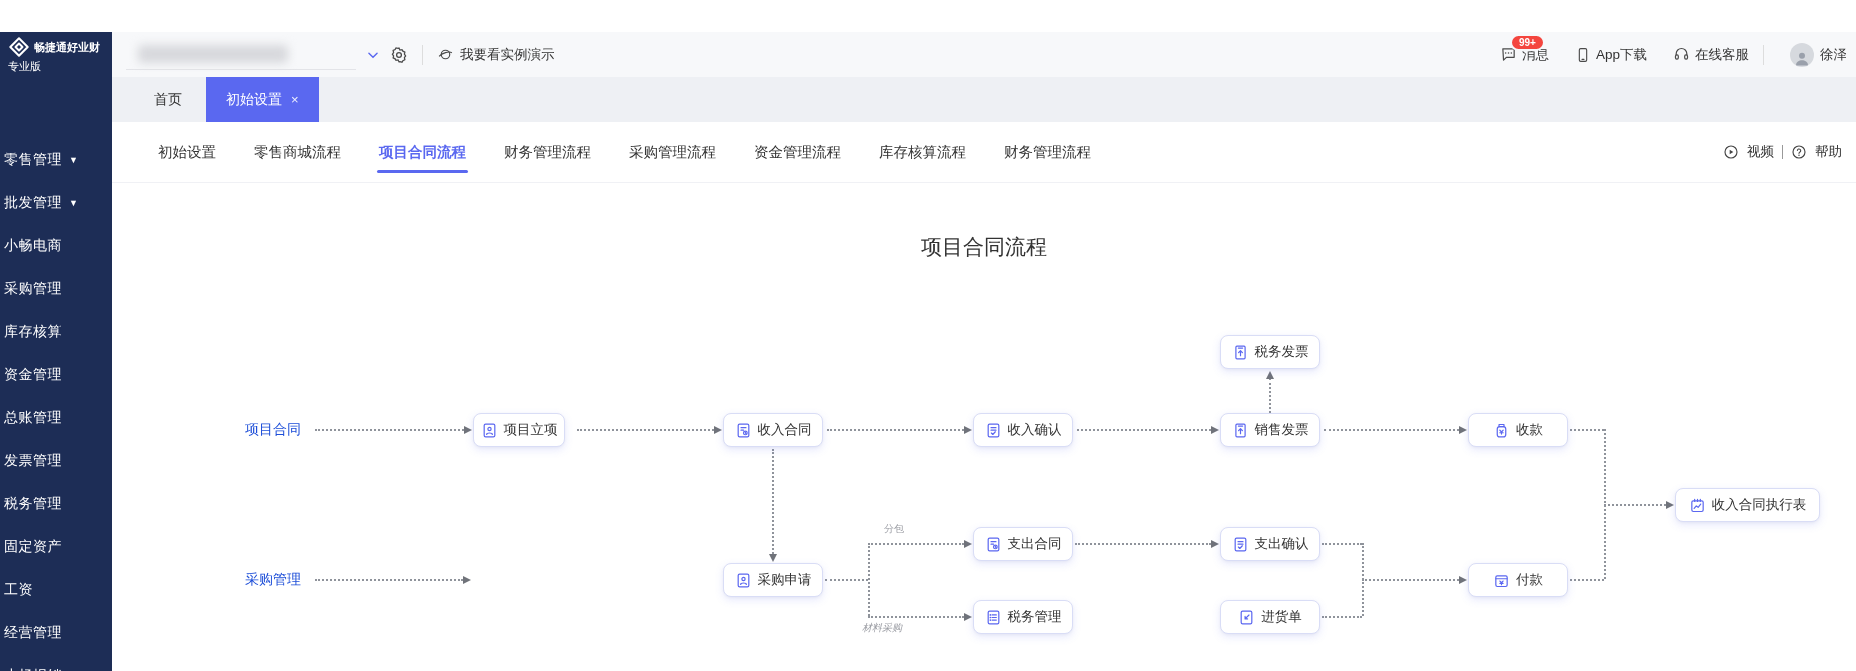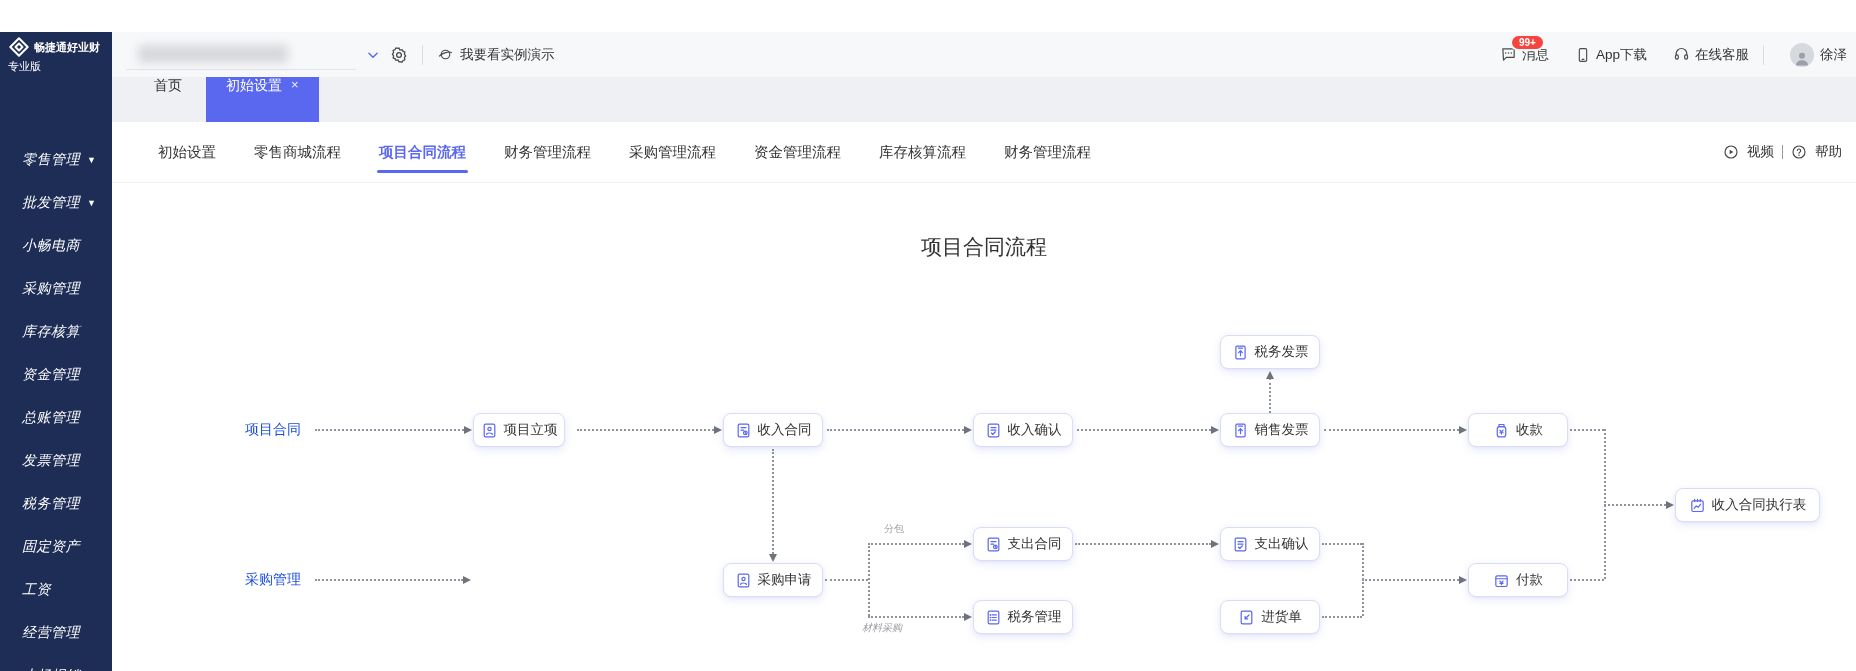--- a/index.html
+++ b/index.html
@@ -8,22 +8,22 @@
   .topstrip { height:32px; background:#fff; }
   .app { display:flex; height:639px; }
 
   
   .sidebar { width:112px; background:#1d2d56; color:#fff; flex:none; display:flex; flex-direction:column; }
   .logo { height:45px; padding:4px 6px 0 8px; position:relative; }
   .logo-row { display:flex; align-items:center; gap:4px; }
   .logo-title { font-size:11px; font-weight:bold; white-space:nowrap; }
   .logo-sub { font-size:11px; margin-top:1px; }
   .side-items { padding-top:64px; }
-  .side-item { height:43px; display:flex; align-items:center; padding-left:22px;
-               font-size:14px; letter-spacing:.5px; cursor:pointer; white-space:nowrap;font-style:italic; }
+  .side-item { height:43px; display:flex; align-items:center; padding-left:4px;
+               font-size:14px; letter-spacing:.5px; cursor:pointer; white-space:nowrap; }
   .side-item .caret { font-size:9px; margin-left:7px; }
 
   
   .main { flex:1; display:flex; flex-direction:column; min-width:0; }
 
   .topbar { height:45px; background:#f7f8fa; display:flex; align-items:center; padding:0 10px 0 14px; }
   .selector { width:230px; height:30px; border-bottom:1px solid #e3e4e8; position:relative; margin-right:8px; }
   .selector .blur { position:absolute; left:12px; top:5px; width:150px; height:18px;
                     background:#d7d8dc; border-radius:4px; filter:blur(5px); }
   .chev { color:#5a68f0; margin:0 10px 0 2px; display:flex; }
@@ -34,21 +34,21 @@
   .hbtn { display:flex; align-items:center; gap:5px; font-size:13.5px; color:#333;
           margin-left:26px; cursor:pointer; position:relative; }
   .badge { position:absolute; top:-12px; left:10px; background:#f4453e; color:#fff;
            font-size:10px; font-weight:bold; padding:1px 7px; border-radius:9px; border:2px solid #f7f8fa; }
   .avatar { width:24px; height:24px; border-radius:50%; background:#d6d9de; display:flex;
             align-items:flex-end; justify-content:center; overflow:hidden; margin-left:12px; }
   .uname { font-size:13.5px; color:#333; margin-left:6px; max-width:26px; overflow:hidden; white-space:nowrap; }
 
   
   .wtabs { height:45px; background:#eef0f4; display:flex; align-items:stretch; padding-left:18px; }
-  .wtab { display:flex; align-items:flex-start; padding:0 24px; font-size:14px; color:#333; cursor:pointer; }
+  .wtab { display:flex; align-items:center; padding:0 24px; font-size:14px; color:#333; cursor:pointer; }
   .wtab.active { background:#5a68f0; color:#fff; padding:0 20px; }
   .wtab .close { margin-left:9px; font-size:13px; opacity:.9; }
 
   
   .content { flex:1; background:#fff; position:relative; }
   .ctabs { height:61px; display:flex; align-items:center; padding:0 14px 0 44px;
            border-bottom:1px solid #f0f1f5; position:relative; }
   .ctab { font-size:14.5px; color:#333; margin-right:34px; cursor:pointer;
           position:relative; padding:20px 2px; white-space:nowrap; }
   .ctab.active { color:#5a68f0; font-weight:bold; }

